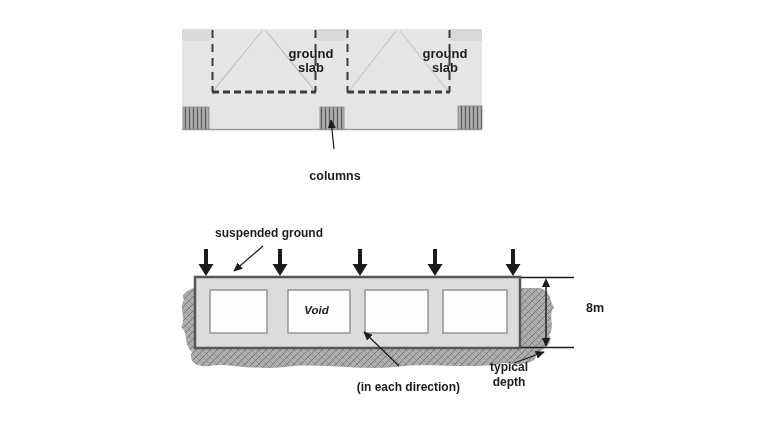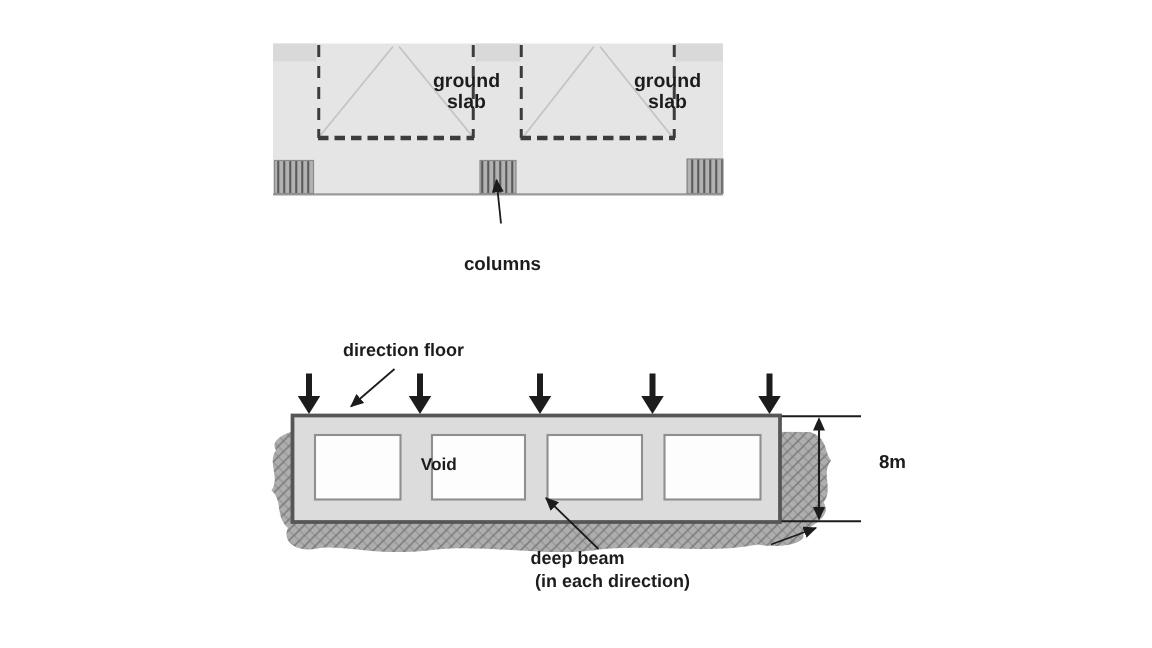--- a/index.html
+++ b/index.html
@@ -13,21 +13,21 @@
     position:absolute;font-weight:700;color:var(--ink,#1c1c1c);
     text-align:center;line-height:1.2;white-space:normal;
   }
   .nowrap{white-space:nowrap;}
   .lbl-ground-slab{width:52px;font-size:13px;line-height:14px;margin-left:47px;}
   .lbl-slab1{left:238px;top:47px;}
   .lbl-slab2{left:372px;top:47px;}
   .lbl-ground-beam{left:192px;top:110px;width:140px;font-size:12.5px;}
   .lbl-columns{left:295px;top:149px;width:80px;font-size:12.5px;margin-top:20px;}
   .lbl-susp{left:199px;top:226px;width:140px;font-size:12px;}
-  .lbl-void{left:272px;top:304px;width:41px;font-size:11.5px;}
+  .lbl-void{left:296px;top:304px;width:41px;font-size:11.5px;font-style:italic;}
   .lbl-3m{left:577px;top:301px;width:36px;font-size:12.5px;}
   .lbl-deep1{left:315px;top:365px;width:140px;font-size:12px;}
   .lbl-deep2{left:320px;top:380px;width:140px;font-size:12px;text-align:right;}
   .lbl-typ{left:480px;top:360px;width:58px;font-size:12px;line-height:15px;}
 </style>
 </head>
 <body>
 
 <div class="stage">
 
@@ -133,19 +133,19 @@
       <line x1="263" y1="246" x2="234" y2="271" stroke="var(--ink)" stroke-width="1.2" marker-end="url(#ah)"></line>
       <line x1="399" y1="366" x2="364" y2="332" stroke="var(--ink)" stroke-width="1.2" marker-end="url(#ah)"></line>
       <line x1="514" y1="363" x2="544" y2="352" stroke="var(--ink)" stroke-width="1.2" marker-end="url(#ah)"></line>
     </g>
   </svg>
 
   <div class="lbl lbl-ground-slab lbl-slab1">ground slab</div>
   <div class="lbl lbl-ground-slab lbl-slab2">ground slab</div>
   <div class="lbl lbl-columns nowrap">columns</div>
 
-  <div class="lbl lbl-susp nowrap">direction floor</div>
+  <div class="lbl lbl-susp nowrap">suspended ground</div>
   <div class="lbl lbl-void nowrap">Void</div>
   <div class="lbl lbl-3m nowrap">8m</div>
-  <div class="lbl lbl-deep1 nowrap">deep beam</div>
   <div class="lbl lbl-deep2 nowrap">(in each direction)</div>
+  <div class="lbl lbl-typ">typical depth</div>
 
 </div>
 
 </body></html>

